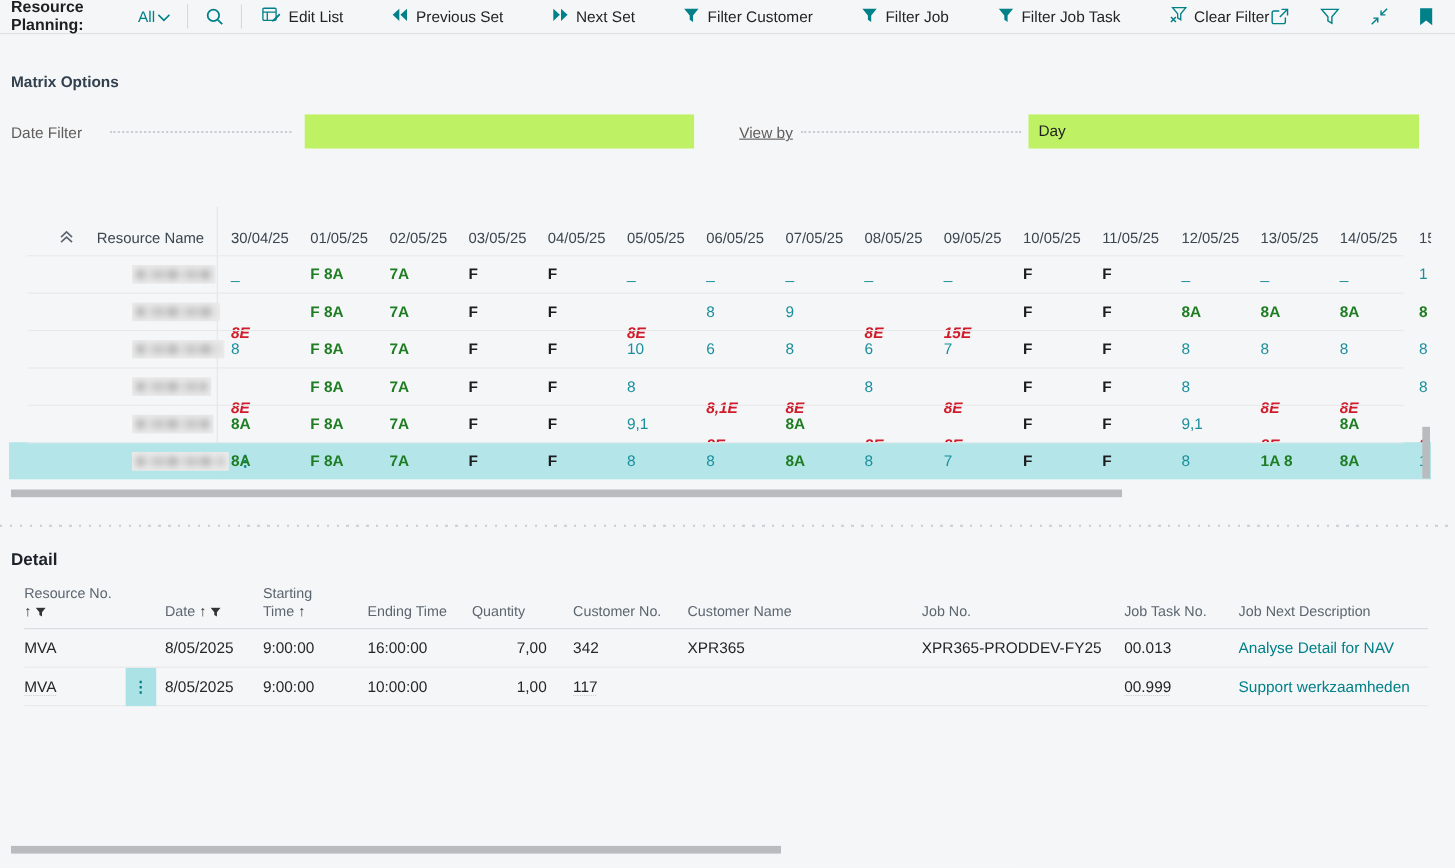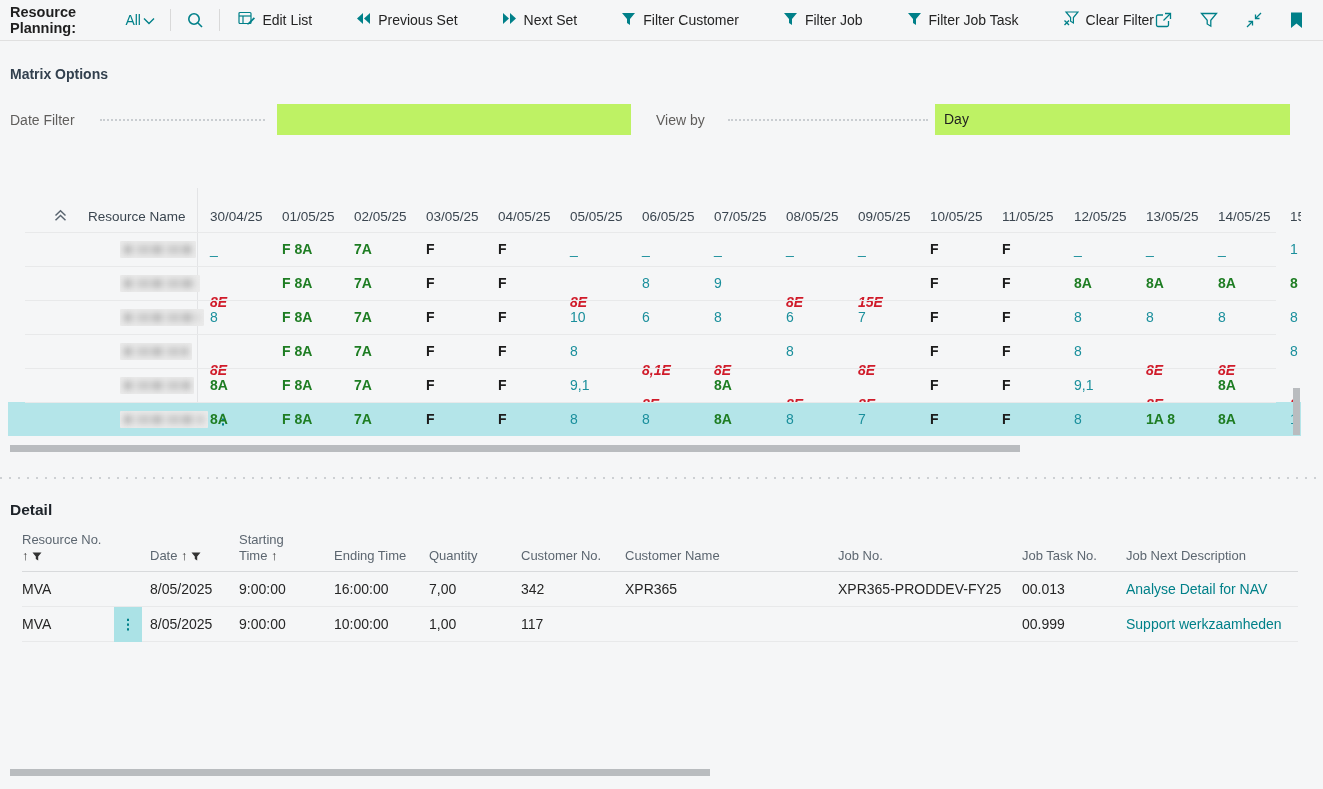--- a/index.html
+++ b/index.html
@@ -7,21 +7,21 @@
   body {
     background:#f5f6f7;
     font-family:"Liberation Sans", sans-serif;
     font-size:14px;
     color:#2b2b2b;
     position:relative;
   }
 
   
   .toolbar {
-    position:absolute; top:0; left:0; width:1323px; height:41px;
+    position:absolute; top:0; left:0; width:1323px; height:31px;
     display:flex; align-items:center; border-bottom:1px solid #e0e0e0;
     padding-left:10px; background:#f5f6f7;
   }
   .tb-title { font-weight:bold; color:#1f1f1f; margin-right:20px; font-size:14.5px; }
   .tb-scope { display:flex; align-items:center; gap:2px; color:#008089; cursor:pointer; font-size:14px; }
   .tb-divider { width:1px; height:22px; background:#d9d9d9; margin:0 15px; }
   .tb-search { display:flex; align-items:center; cursor:pointer; }
   .tb-actions { display:flex; align-items:center; gap:44px; margin-left:4px; }
   .tb-action { display:flex; align-items:center; gap:7px; cursor:pointer; color:#242424; white-space:nowrap; }
   .tb-action svg { flex:none; }
@@ -89,21 +89,21 @@
     align-items:end; padding-bottom:7px; border-bottom:1px solid #d8dadc;
     color:#5c6670; font-size:13px;
   }
   #detail-header .hcell { line-height:16px; white-space:nowrap; }
   #detail-header .hcell.right { padding-right:24px; }
   .hicons { color:#333; }
   .hicons svg { vertical-align:-1px; }
   #detail-rows { position:absolute; top:572px; left:22px; right:25px; }
   .d-row { height:35px; align-items:center; border-bottom:1px solid #e8e9ea; font-size:14px; color:#262626; }
   .d-cell { white-space:nowrap; overflow:hidden; }
-  .d-cell.right { padding-right:24px; }
+  .d-cell.right { text-align:right; padding-right:24px; }
   .d-cell.link { color:#008089; cursor:pointer; }
   .d-cell .u { text-decoration:underline dotted 1px; text-underline-offset:3px; }
   .d-more {
     width:28px; height:35px; background:#abe2e6; display:flex;
     align-items:center; justify-content:center; color:#008089; font-weight:bold; cursor:pointer;
   }
   .d-blur { width:104px; height:16px; background:#ececec; position:relative; overflow:hidden; border-radius:1px; }
   .d-blur.wide { width:126px; }
   .d-blur i {
     position:absolute; left:3px; right:3px; top:3px; bottom:3px;
@@ -208,21 +208,21 @@
           <path d="M1 0.5 H12 V16 L6.5 11.6 L1 16 Z" fill="#008089"></path>
         </svg>
     </span>
   </div>
 </div>
 
 <div class="section-heading" id="matrix-options-heading">Matrix Options</div>
 <div class="field-label" style="top:112px; left:10px;">Date Filter</div>
 <div class="leader" style="top:119px; left:100px; width:165px;"></div>
 <div class="gray-field" style="left:277px; width:354px;"></div>
-<div class="field-label" style="top:112px; left:656px;">View by</div>
+<div class="field-label" style="top:112px; left:672px;text-decoration:underline;">View by</div>
 <div class="leader" style="top:119px; left:728px; width:200px;"></div>
 <div class="gray-field" style="left:935px; width:355px;">Day</div>
 
 <div id="matrix">
   <div id="matrix-vline"></div>
   <div class="m-header">
     <span class="m-collapse">
       <svg width="15" height="15" viewBox="0 0 15 15" fill="none" stroke="#5a6570" stroke-width="1.5">
         <path d="M2.5 7.5 L7.5 2.8 L12.5 7.5"></path>
           <path d="M2.5 12.2 L7.5 7.5 L12.5 12.2"></path>

